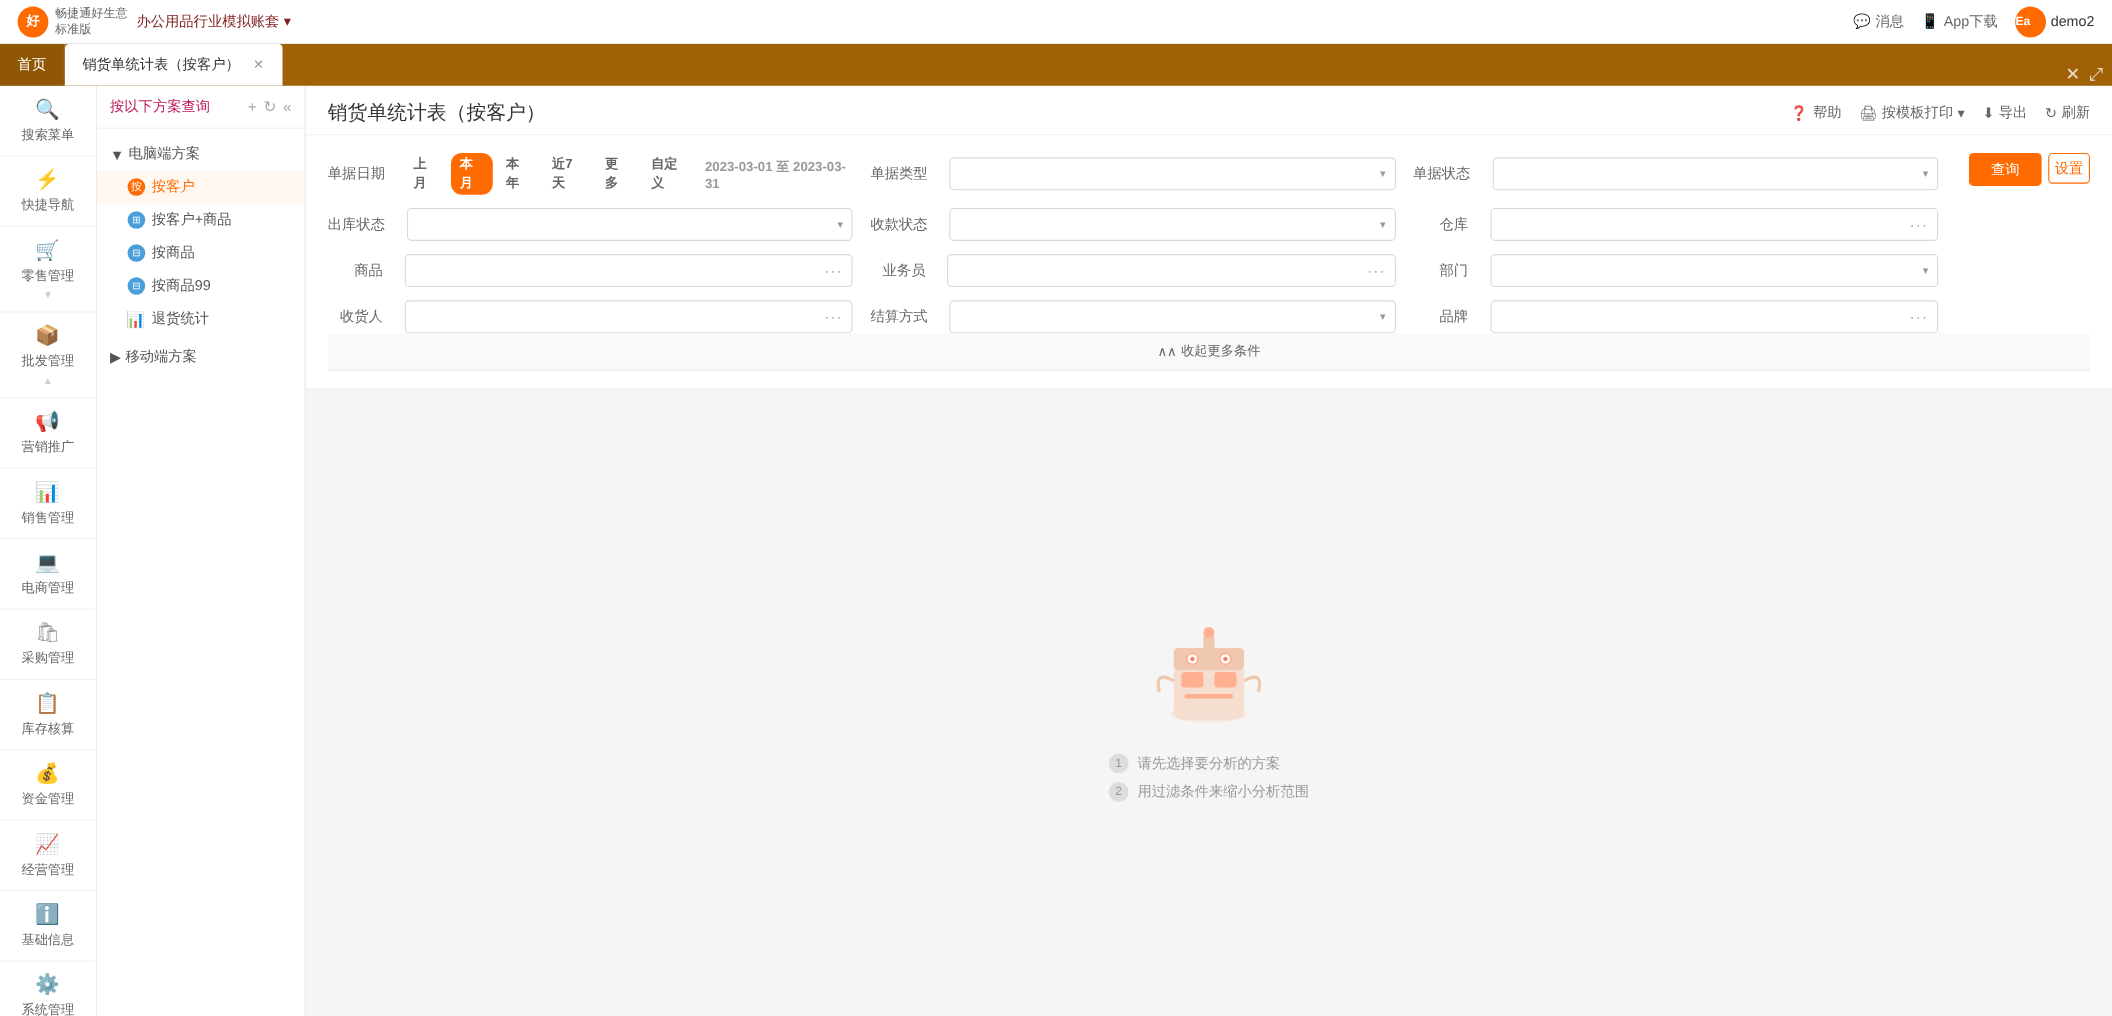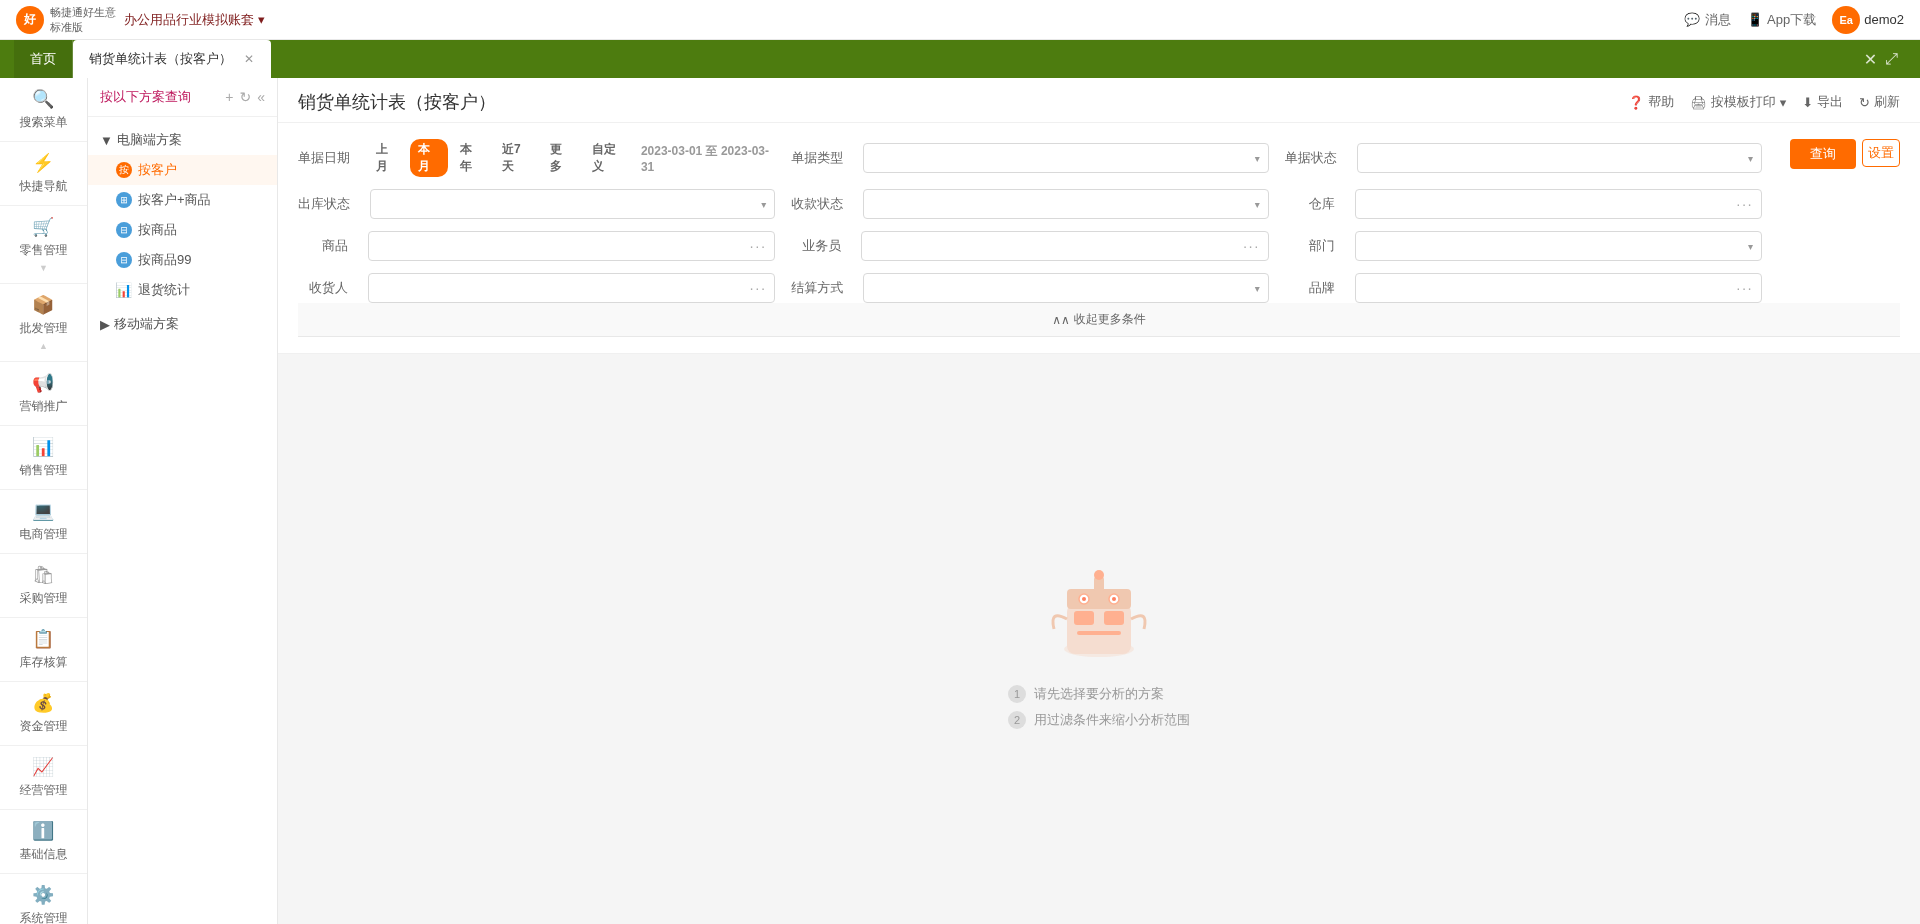--- a/index.html
+++ b/index.html
@@ -60,34 +60,34 @@
       font-size: 13px;
       cursor: pointer;
     }
     .avatar {
       width: 28px;
       height: 28px;
       border-radius: 50%;
       background: #ff6b00;
       display: flex;
       align-items: center;
-      justify-content: center;
+      justify-content: flex-start;
       color: white;
       font-size: 11px;
       font-weight: bold;
     }
     .user-name { color: #333; font-size: 13px; }
 
     
     .tab-bar {
       height: 38px;
-      background: #4d7c0f;
-      display: flex;
-      align-items: center;
-      padding: 14px;
+      background: #a16207;
+      display: flex;
+      align-items: flex-end;
+      padding: 0;
     }
     .tab-item {
       display: flex;
       align-items: center;
       padding: 0 16px;
       gap: 8px;
       font-size: 13px;
       color: rgba(255,255,255,0.85);
       cursor: pointer;
       border-right: 1px solid rgba(255,255,255,0.2);

